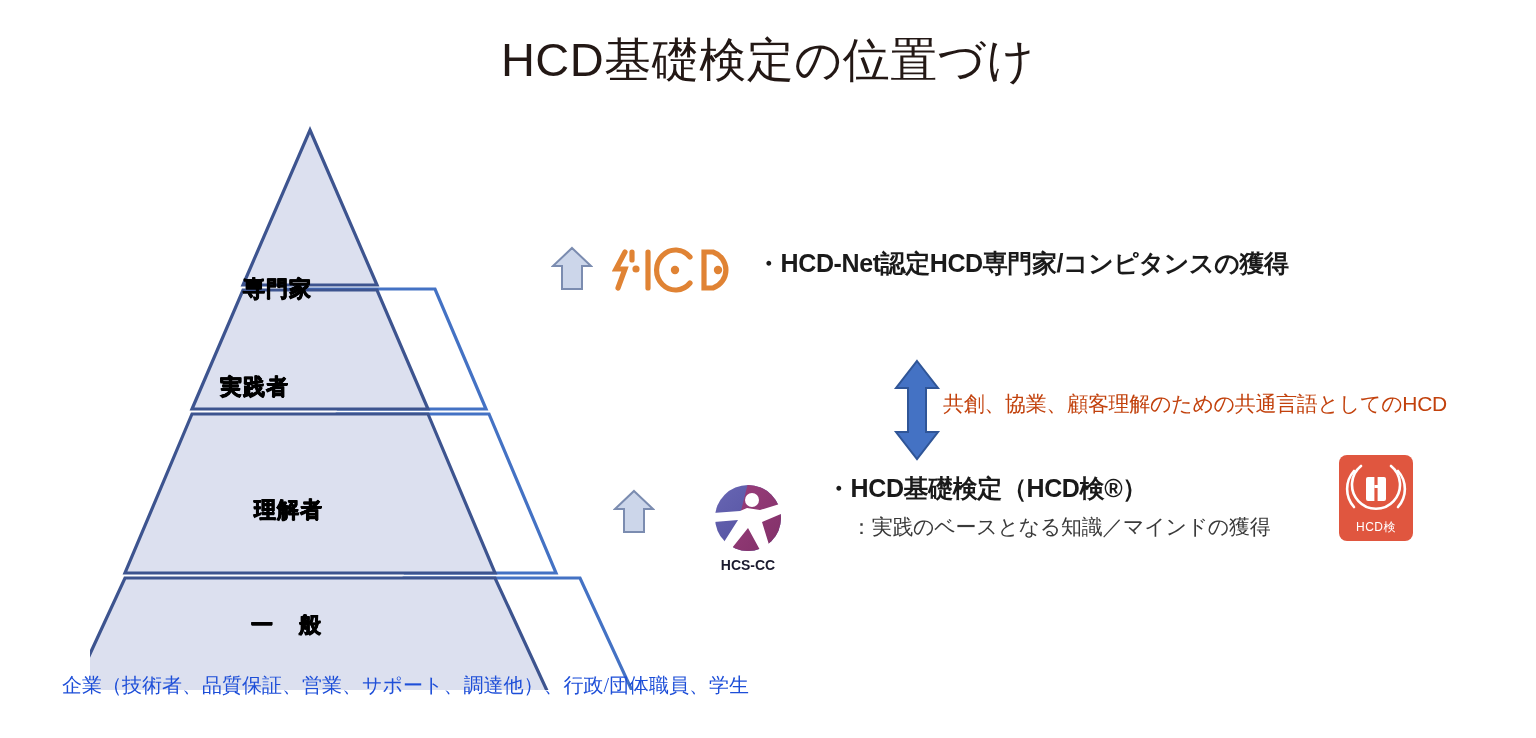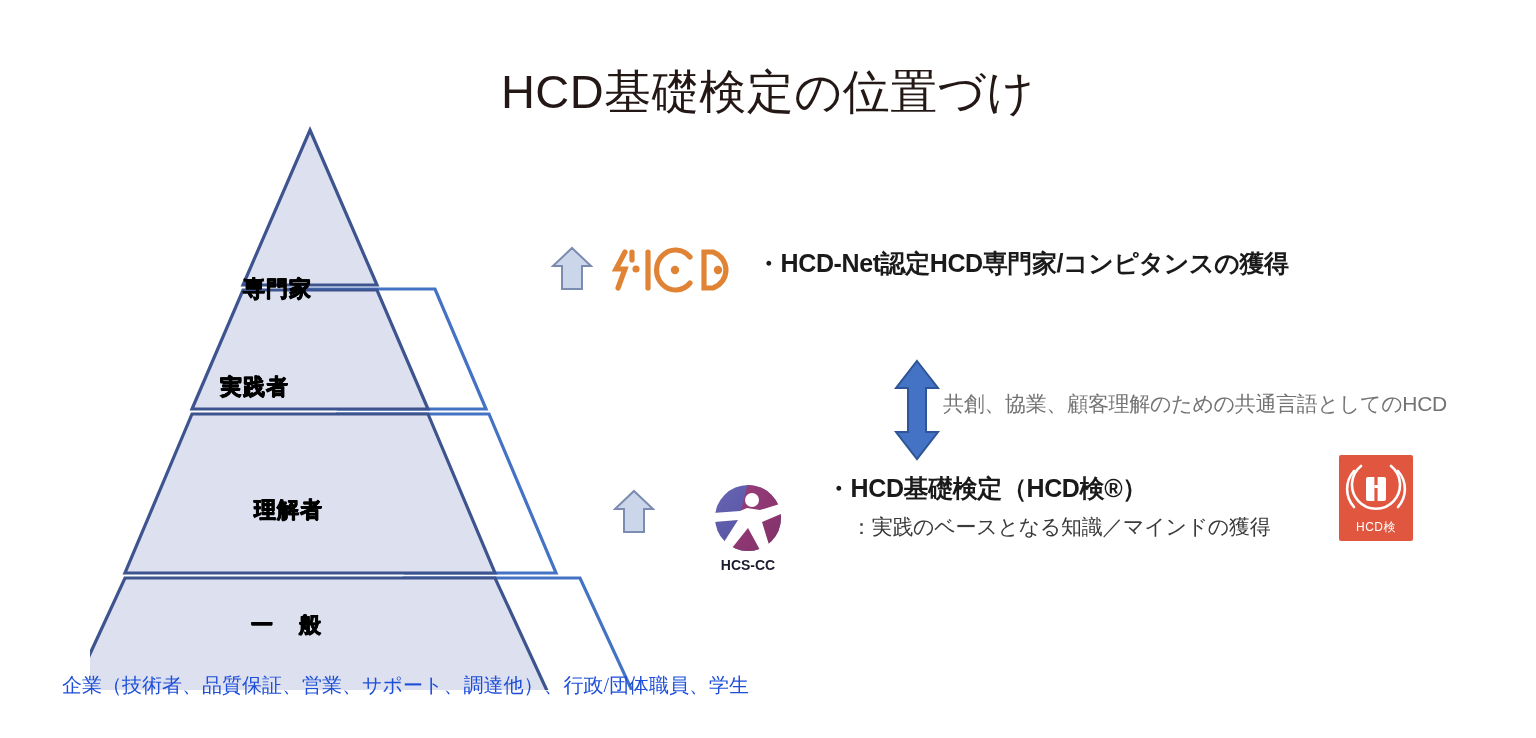--- a/index.html
+++ b/index.html
@@ -30,21 +30,20 @@
     left: 0;
     top: 34px;
     width: 1536px;
     text-align: center;
     font-size: 47px;
     line-height: 1.1;
     letter-spacing: 0.5px;
     color: #231815;
     font-weight: 400;
     white-space: nowrap;
-    margin-top: 32px;
   }
 
   
   #pyramid-svg {
     position: absolute;
     left: 90px;
     top: 110px;
     width: 640px;
     height: 580px;
   }
@@ -106,34 +105,34 @@
   }
 
   #spec-heading { left: 756px; top: 247px; }
   #spec-sub     { left: 783px; top: 288px; }
 
   #mid-text {
     position: absolute;
     left: 943px;
     top: 390px;
     font-size: 21px;
-    color: #737373;
+    color: #c2410c;
     white-space: nowrap;
     letter-spacing: -0.3px;
   }
 
   #basic-heading { left: 826px; top: 472px; }
   #basic-sub     { left: 851px; top: 513px; }
 
   
   .badge-box {
     width: 74px;
     height: 86px;
     background: #e0563f;
-    border-radius: 2px;
+    border-radius: 8px;
     position: relative;
     box-shadow: 0 0 0 0 transparent;
   }
   .badge-label {
     position: absolute;
     left: 0;
     bottom: 5px;
     width: 100%;
     text-align: center;
     color: #ffffff;

